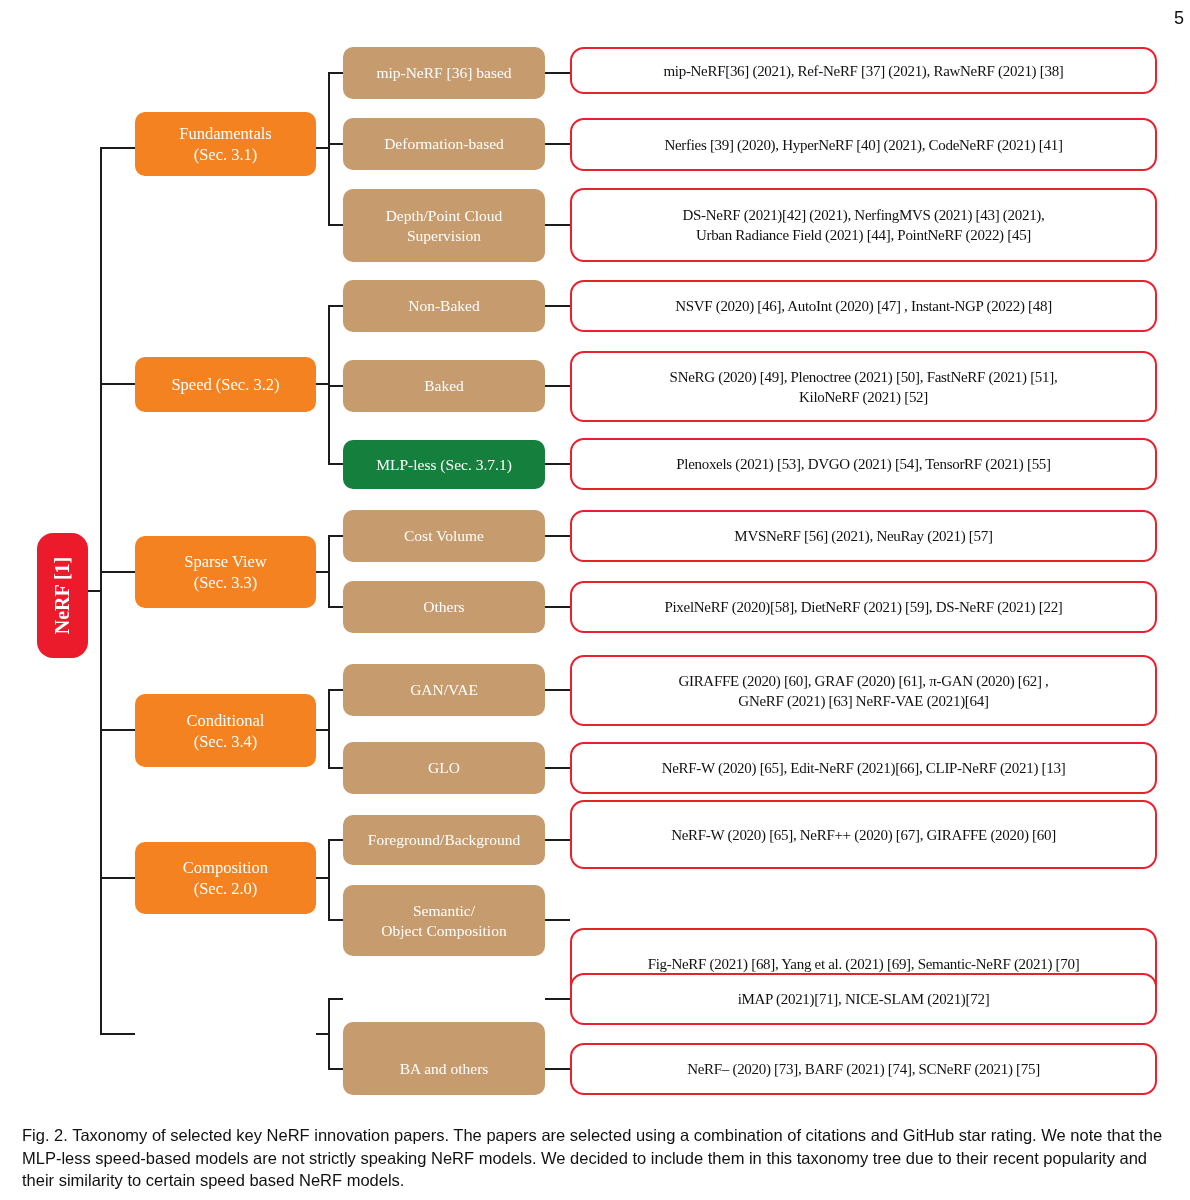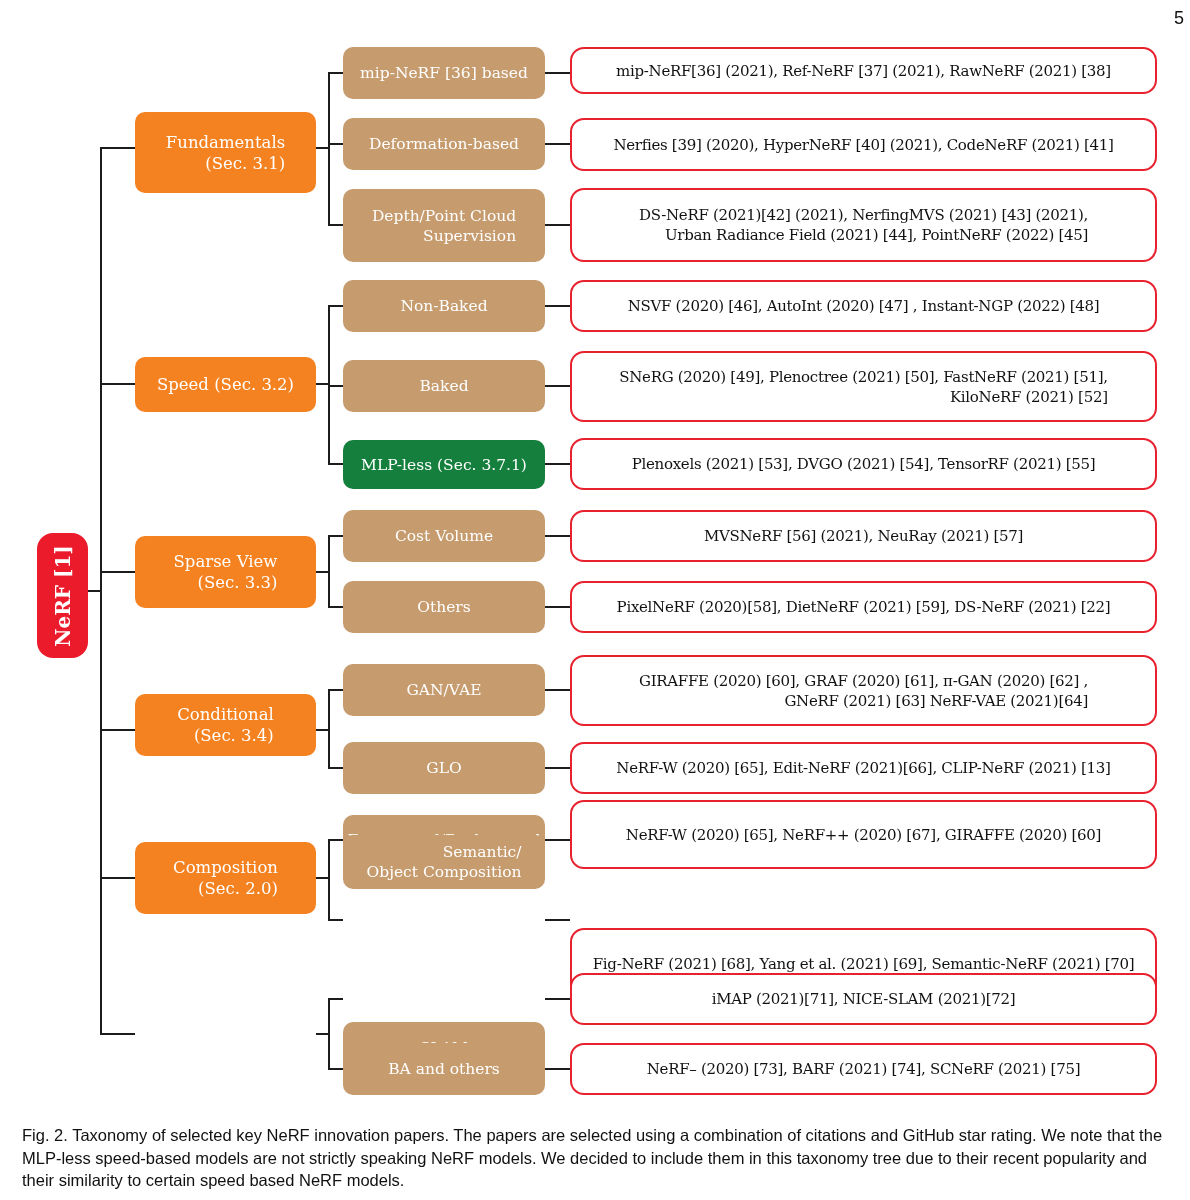--- a/index.html
+++ b/index.html
@@ -5,21 +5,21 @@
   html,body{margin:0;padding:0;background:#ffffff;}
   .page{position:relative;width:1190px;height:1200px;background:#fff;overflow:hidden;
         font-family:"DejaVu Serif",serif;}
   .page-number{position:absolute;top:8px;left:1160px;width:24px;text-align:right;
         font-family:"Liberation Sans",sans-serif;font-size:18px;color:#111;}
   
   .hl{position:absolute;height:2px;background:#1c1c1c;}
   .vl{position:absolute;width:2px;background:#1c1c1c;}
   
   .node{position:absolute;display:flex;align-items:center;justify-content:center;
-        text-align:right;box-sizing:border-box;white-space:pre-line;}
+        text-align:center;box-sizing:border-box;white-space:pre-line;font-family:Liberation Serif, serif;}
   .root{left:37px;top:533px;width:51px;height:125px;background:#EB1B2C;border-radius:16px;}
   .root .rot{transform:rotate(-90deg);white-space:nowrap;color:#fff;font-size:20px;font-weight:600;}
   .cat{left:135px;width:181px;background:#F58220;border-radius:10px;color:#fff;
        font-size:16.5px;line-height:21px;}
   .sub{left:343px;width:202px;background:#C69B6E;border-radius:10px;color:#fff;
        font-size:15.5px;line-height:20px;overflow:hidden;}
   .sub.gray{background:#15803d;}
   .leaf{left:570px;width:587px;background:#fff;border:2px solid #E8212E;border-radius:14px;
         color:#111;font-size:15px;line-height:20px;letter-spacing:-0.3px;padding:0 3px;}
   .caption{position:absolute;left:22px;top:1124px;width:1152px;
@@ -83,43 +83,43 @@
   <div class="hl" style="left:545px;top:767px;width:25px"></div>
   <div class="hl" style="left:545px;top:839px;width:25px"></div>
   <div class="hl" style="left:545px;top:919px;width:25px"></div>
   <div class="hl" style="left:545px;top:998px;width:25px"></div>
   <div class="hl" style="left:545px;top:1068px;width:25px"></div>
 
   <div class="node root">
     <span class="rot">NeRF [1]</span>
   </div>
 
-  <div class="node cat" style="top:112px;height:81px">Fundamentals
+  <div class="node cat" style="top:112px;height:64px">Fundamentals
 (Sec. 3.1)</div>
   <div class="node cat" style="top:357px;height:55px">Speed (Sec. 3.2)</div>
   <div class="node cat" style="top:536px;height:72px">Sparse View
 (Sec. 3.3)</div>
-  <div class="node cat" style="top:694px;height:62px">Conditional
+  <div class="node cat" style="top:694px;height:73px">Conditional
 (Sec. 3.4)</div>
   <div class="node cat" style="top:842px;height:72px">Composition
 (Sec. 2.0)</div>
 
   <div class="node sub" style="top:47px;height:52px">mip-NeRF [36] based</div>
   <div class="node sub" style="top:118px;height:52px">Deformation-based</div>
   <div class="node sub" style="top:189px;height:73px">Depth/Point Cloud
 Supervision</div>
   <div class="node sub" style="top:280px;height:52px">Non-Baked</div>
   <div class="node sub" style="top:360px;height:52px">Baked</div>
   <div class="node sub gray" style="top:440px;height:49px">MLP-less (Sec. 3.7.1)</div>
   <div class="node sub" style="top:510px;height:52px">Cost Volume</div>
   <div class="node sub" style="top:581px;height:52px">Others</div>
   <div class="node sub" style="top:664px;height:52px">GAN/VAE</div>
   <div class="node sub" style="top:742px;height:52px">GLO</div>
   <div class="node sub" style="top:815px;height:50px">Foreground/Background</div>
-  <div class="node sub" style="top:835px;height:54px">Semantic/
+  <div class="node sub" style="top:885px;height:71px">Semantic/
 Object Composition</div>
   <div class="node sub" style="top:1022px;height:52px">SLAM</div>
   <div class="node sub" style="top:1043px;height:52px">BA and others</div>
 
   <div class="node leaf" style="top:47px;height:47px">mip-NeRF[36] (2021), Ref-NeRF [37] (2021), RawNeRF (2021) [38]</div>
   <div class="node leaf" style="top:118px;height:53px">Nerfies [39] (2020), HyperNeRF [40] (2021), CodeNeRF (2021) [41]</div>
   <div class="node leaf" style="top:188px;height:74px">DS-NeRF (2021)[42] (2021), NerfingMVS (2021) [43] (2021),
 Urban Radiance Field (2021) [44], PointNeRF (2022) [45]</div>
   <div class="node leaf" style="top:280px;height:52px">NSVF (2020) [46], AutoInt (2020) [47] , Instant-NGP (2022) [48]</div>
   <div class="node leaf" style="top:351px;height:71px">SNeRG (2020) [49], Plenoctree (2021) [50], FastNeRF (2021) [51],

